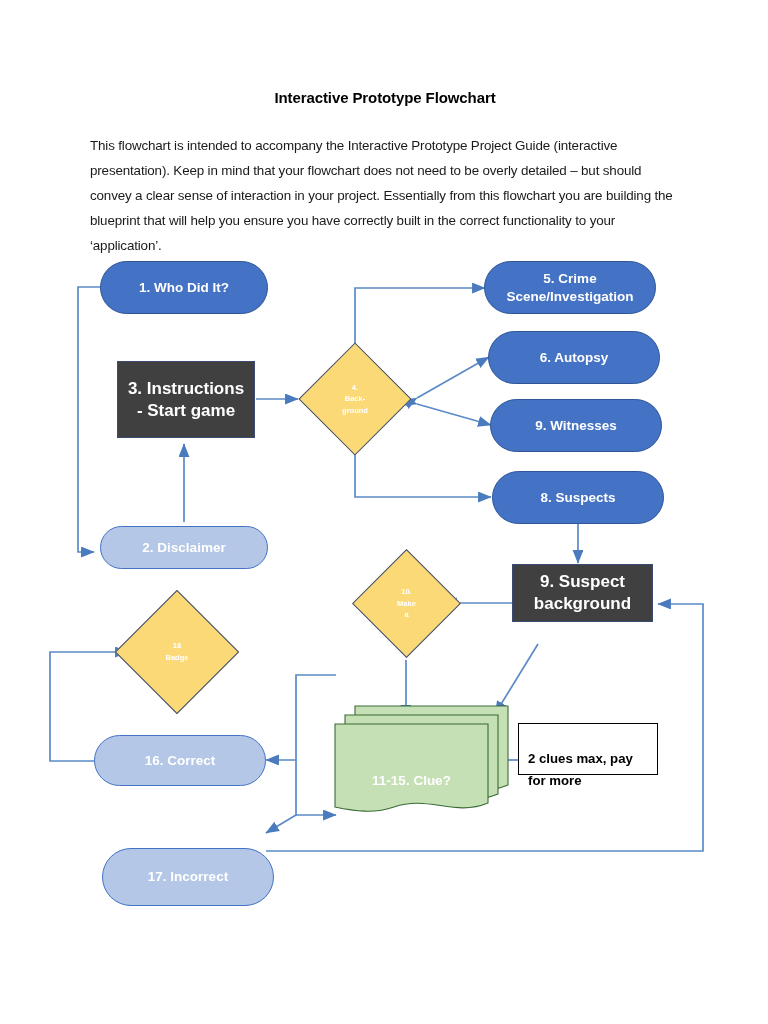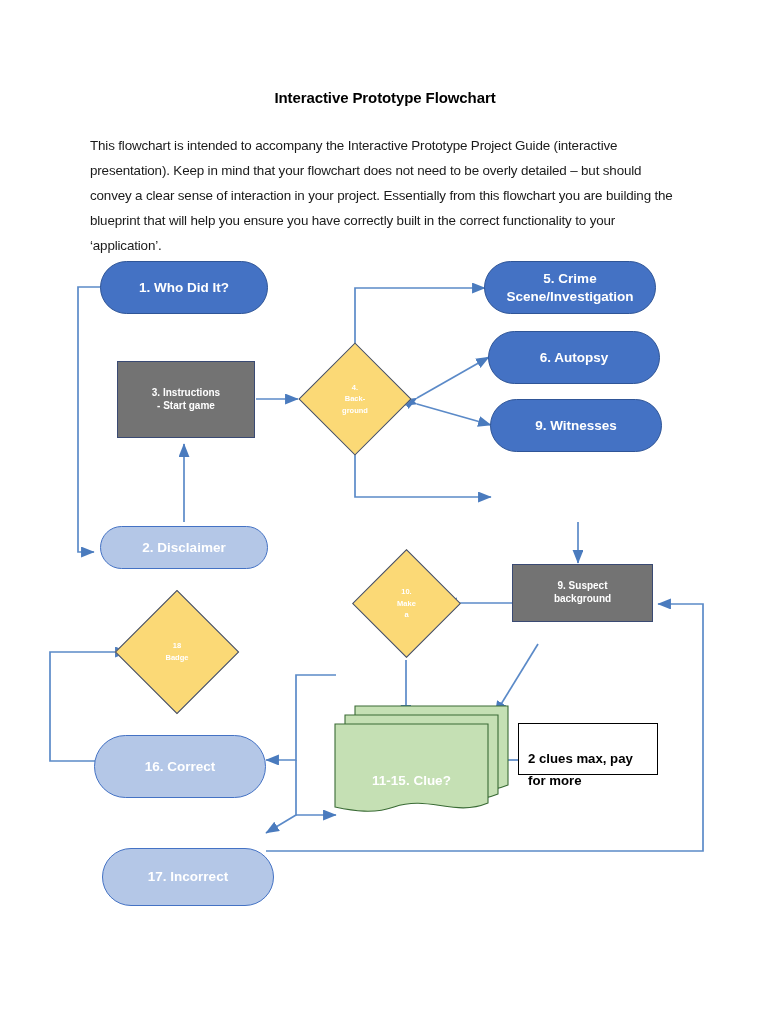--- a/index.html
+++ b/index.html
@@ -66,22 +66,22 @@
   .pill {
     border-radius: 999px;
     border: 1.2px solid #2f5597;
     font-size: 13.5px;
     font-weight: bold;
   }
   .pill-dark { background: #4472C4; }
   .pill-light { background: #B4C7E7; border-color: #4472C4; }
   .rect {
     border: 1.3px solid #3a4a73;
-    background: #737373;
-    font-size: 10px;
+    background: #404040;
+    font-size: 17px;
     font-weight: bold;
   }
   .diamond-wrap {
     position: absolute;
     z-index: 5;
   }
   .diamond-shape {
     position: absolute;
     left: 0; top: 0;
     width: 100%; height: 100%;
@@ -215,20 +215,23 @@
   </div>
 
   <div class="node pill pill-dark" style="left:488px; top:331px; width:172px; height:53px;">
     <span>6. Autopsy</span>
   </div>
 
   <div class="node pill pill-dark" style="left:490px; top:399px; width:172px; height:53px;">
     <span>9. Witnesses</span>
   </div>
 
+  <div class="node pill pill-dark" style="left:492px; top:471px; width:172px; height:53px;">
+    <span>8. Suspects</span>
+  </div>
 
   <div class="node pill pill-light" style="left:100px; top:526px; width:168px; height:43px;">
     <span>2. Disclaimer</span>
   </div>
 
   <div class="node rect" style="left:512px; top:564px; width:141px; height:58px; flex-direction:column;">
     <span>9. Suspect</span>
     <span>background</span>
   </div>
 
@@ -255,21 +258,21 @@
     </svg>
     <svg class="clue-layer" style="left:10px; top:9px;" viewBox="0 0 155 95" preserveAspectRatio="none">
       <path d="M1,1 L154,1 L154,80 C120,94 95,72 60,84 C40,91 20,88 1,84 Z" fill="#C5E0B4" stroke="#3A6B35" stroke-width="1.1"></path>
     </svg>
     <svg class="clue-layer" style="left:0px; top:18px;" viewBox="0 0 155 95" preserveAspectRatio="none">
       <path d="M1,1 L154,1 L154,80 C120,94 95,72 60,84 C40,91 20,88 1,84 Z" fill="#C5E0B4" stroke="#3A6B35" stroke-width="1.1"></path>
     </svg>
     <div class="clue-label">11-15. Clue?</div>
   </div>
 
-  <div class="node pill pill-light" style="left:94px; top:735px; width:172px; height:63px;">
+  <div class="node pill pill-light" style="left:94px; top:735px; width:172px; height:51px;">
     <span>16. Correct</span>
   </div>
 
   <div class="node pill pill-light" style="left:102px; top:808px; width:172px; height:58px;margin-top:40px;">
     <span>17. Incorrect</span>
   </div>
 
   <div class="callout" style="left:518px; top:723px; width:140px; height:52px;">
     <div>2 clues max, pay</div>
     <div>for more</div>

